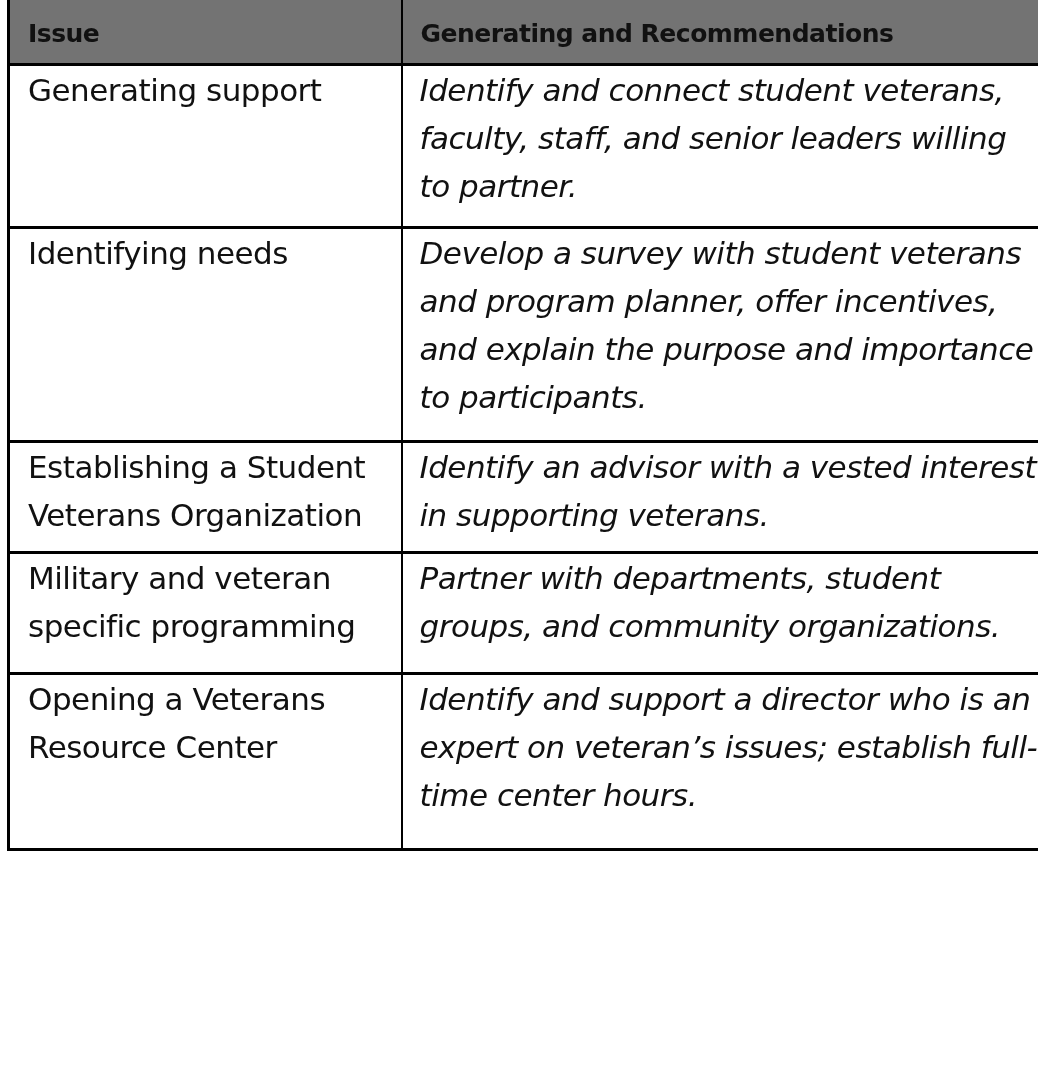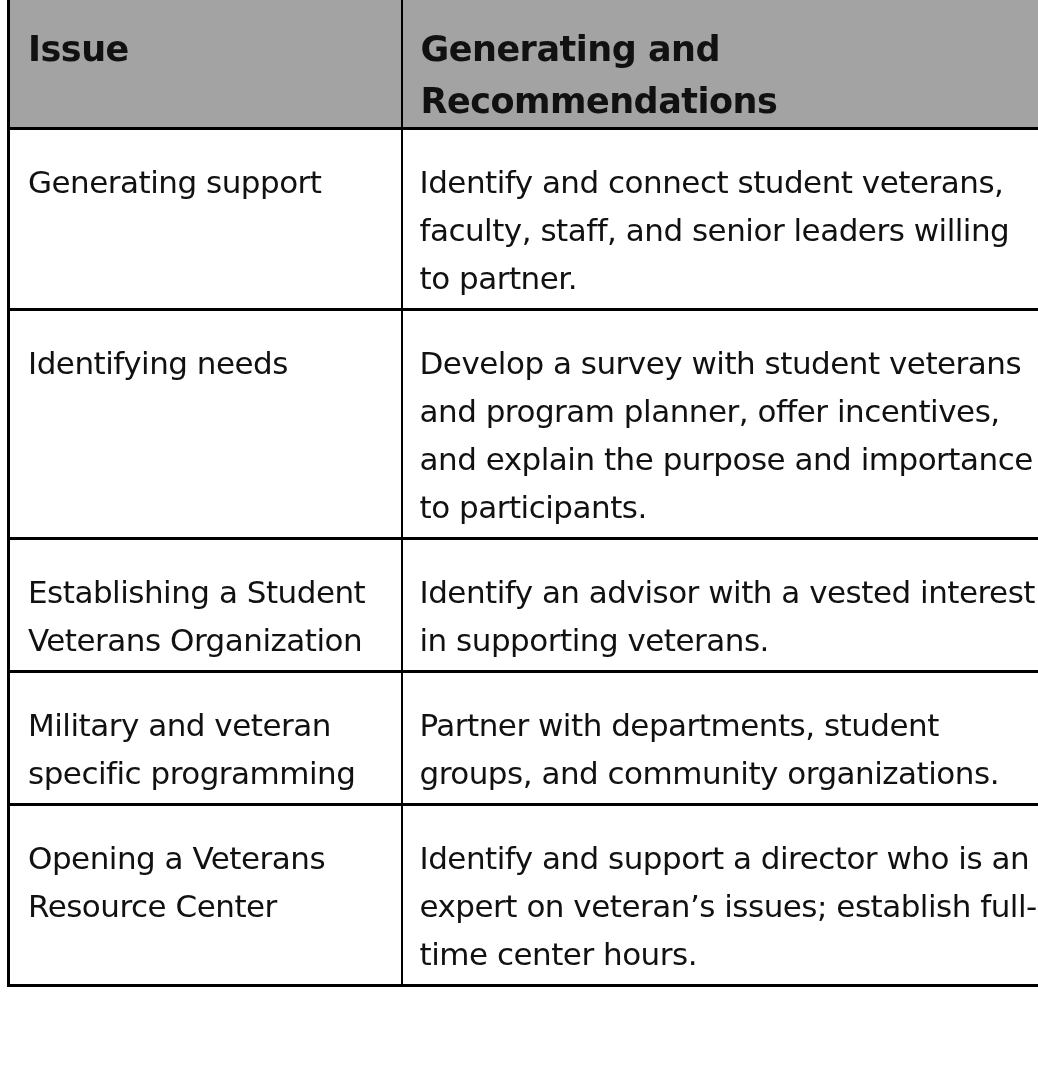--- a/index.html
+++ b/index.html
@@ -14,38 +14,38 @@
   .tbl col.c2 { width: 638px; }
   .tbl th, .tbl td {
     border-left: 2px solid #000;
     border-bottom: 3px solid #000;
     vertical-align: top;
     text-align: left;
     padding: 0 8px 0 18px;
     letter-spacing: -0.5px;
   }
   .tbl th {
-    background: #a3a3a3;
+    background: #737373;
     font-weight: bold;
-    font-size: 35px;
+    font-size: 25px;
     height: 64px;
-    padding-top: 23px;
+    padding-top: 8px;
     box-sizing: border-box;
     line-height: 52px;
     vertical-align: top;
   }
   .tbl th.left, .tbl td.left { border-left: 3px solid #000; }
   .tbl td {
     font-size: 31px;
     line-height: 48px;
-    padding-top: 28px;
+    padding-top: 0;
     padding-bottom: 6px;
     box-sizing: border-box;
   }
-  .tbl td.right { padding-left: 17px; padding-right: 0; }
+  .tbl td.right { padding-left: 17px; padding-right: 0; font-style: italic; }
   .tbl tr.last td { border-bottom: 3px solid #000; }
 </style>
 </head>
 <body>
 
 <table class="tbl">
   <colgroup>
       <col class="c1">
       <col class="c2">
     </colgroup>

